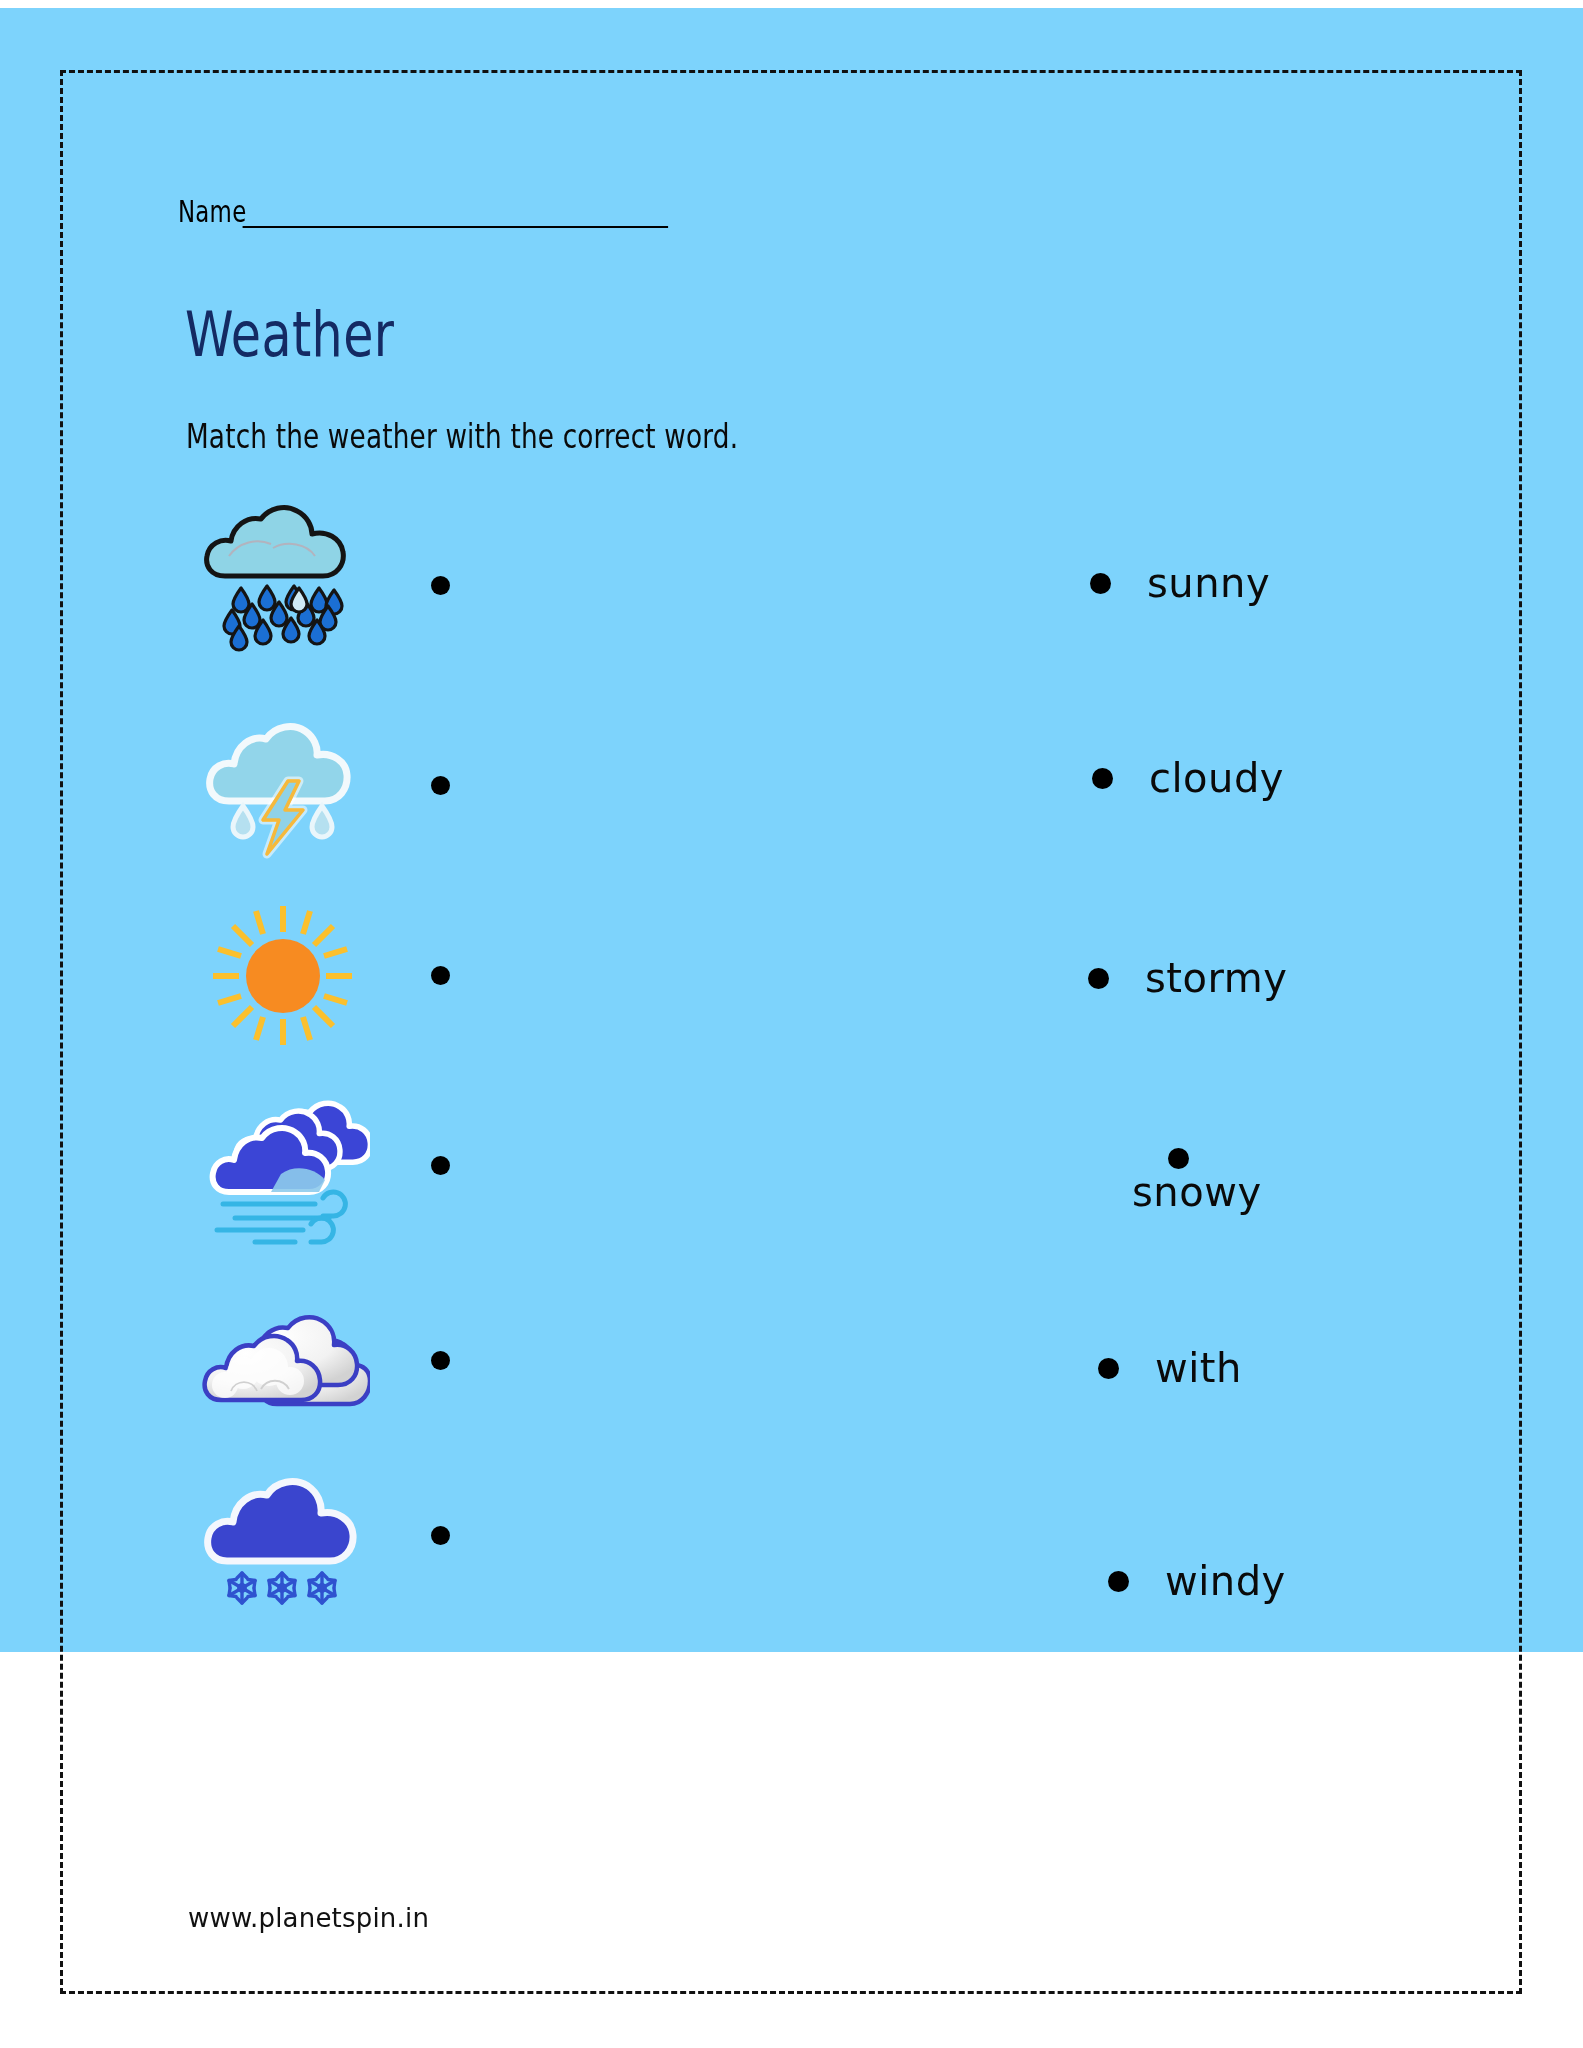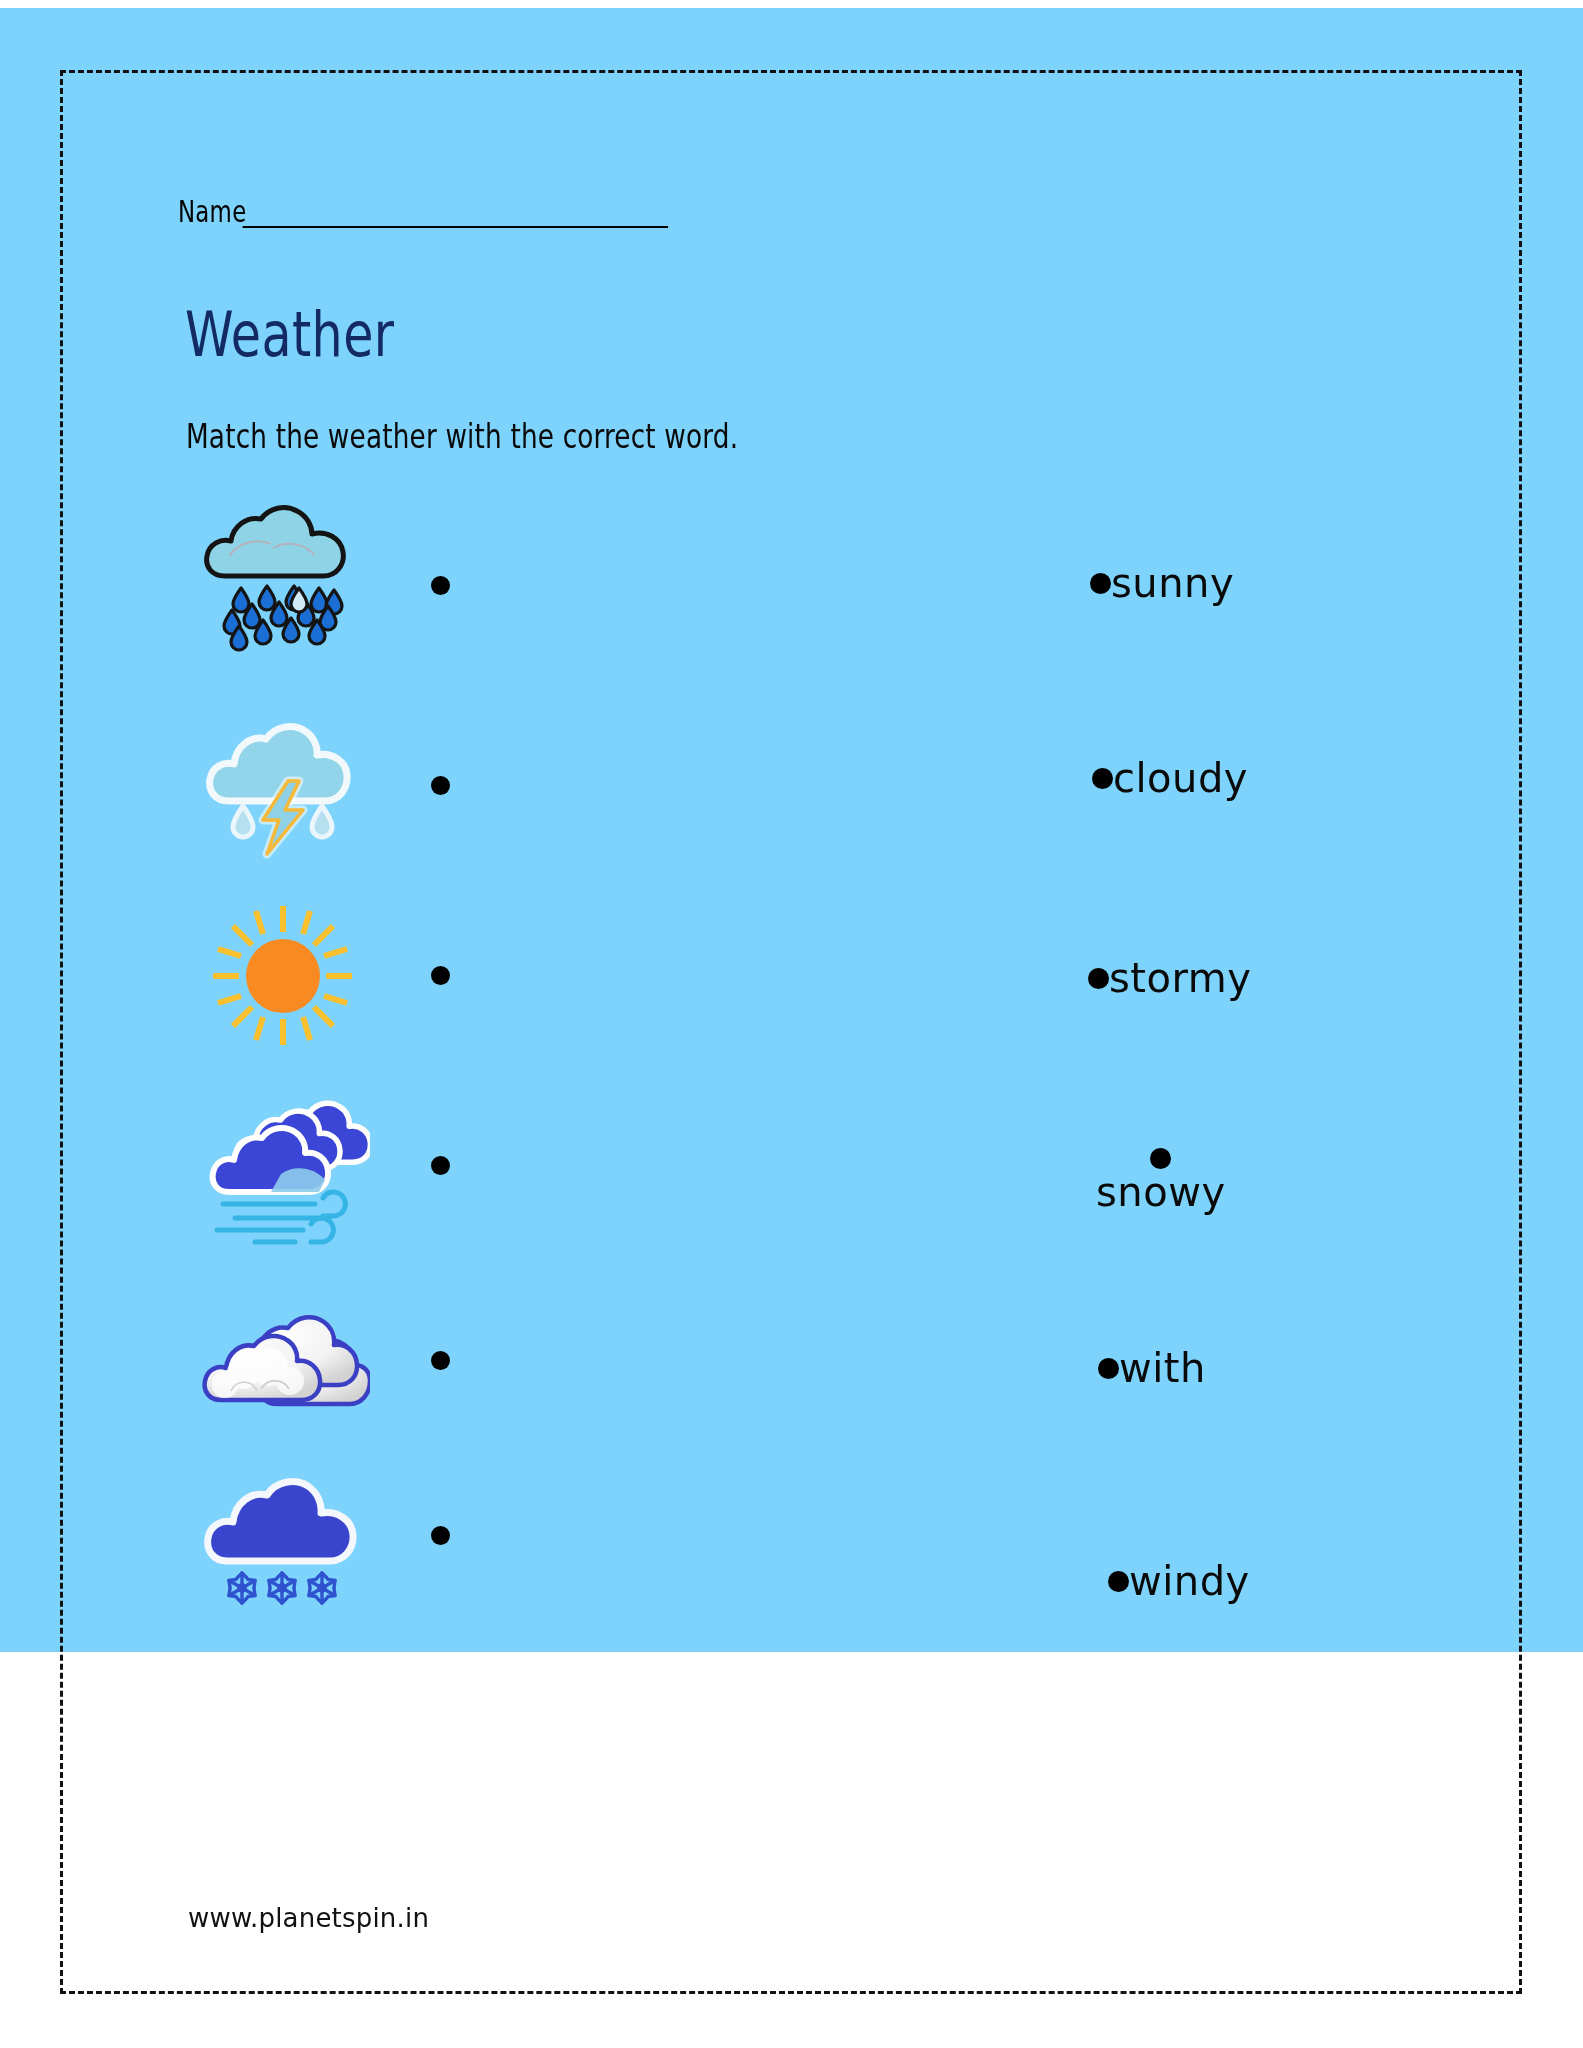--- a/index.html
+++ b/index.html
@@ -150,20 +150,21 @@
     pointer-events: auto;
   }
   .right-dot {
     width: 21px;
     height: 21px;
     border-radius: 50%;
     background: #000000;
     flex: none;
   }
   .right-word {
+    margin-left: 36px;
     font-family: "DejaVu Sans", sans-serif;
     font-size: 40px;
     font-weight: 400;
     color: #0a0a0a;
     letter-spacing: 0.5px;
     white-space: nowrap;
   }
 
   
   .footer-url {

